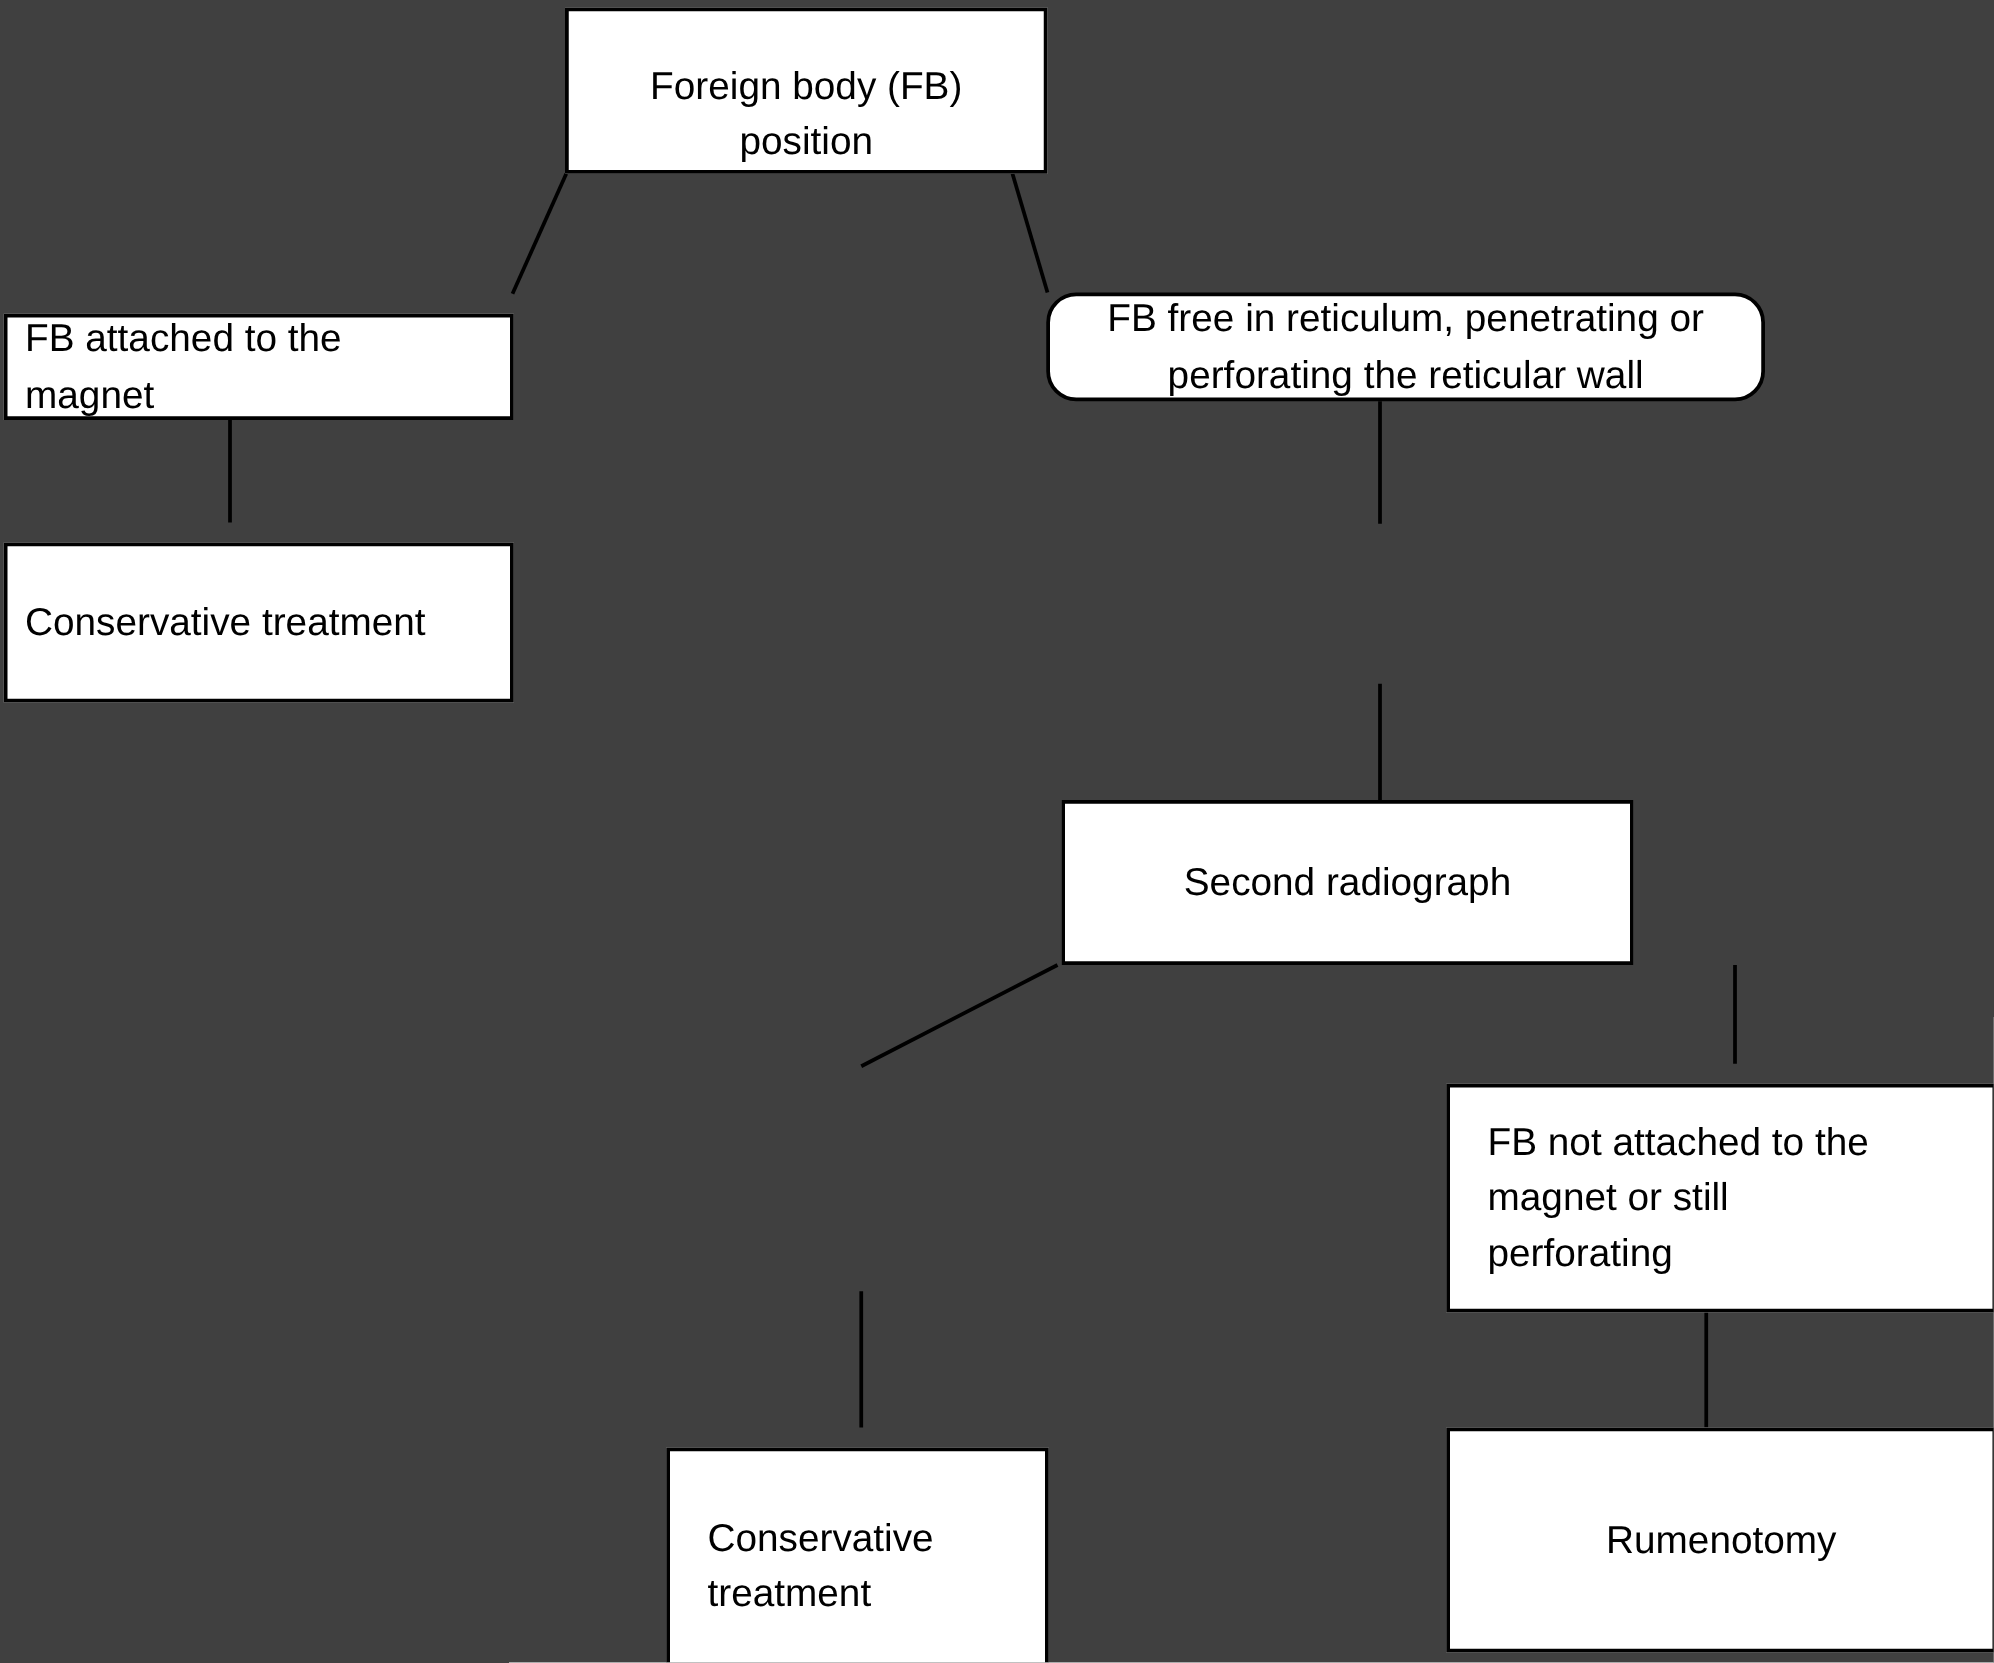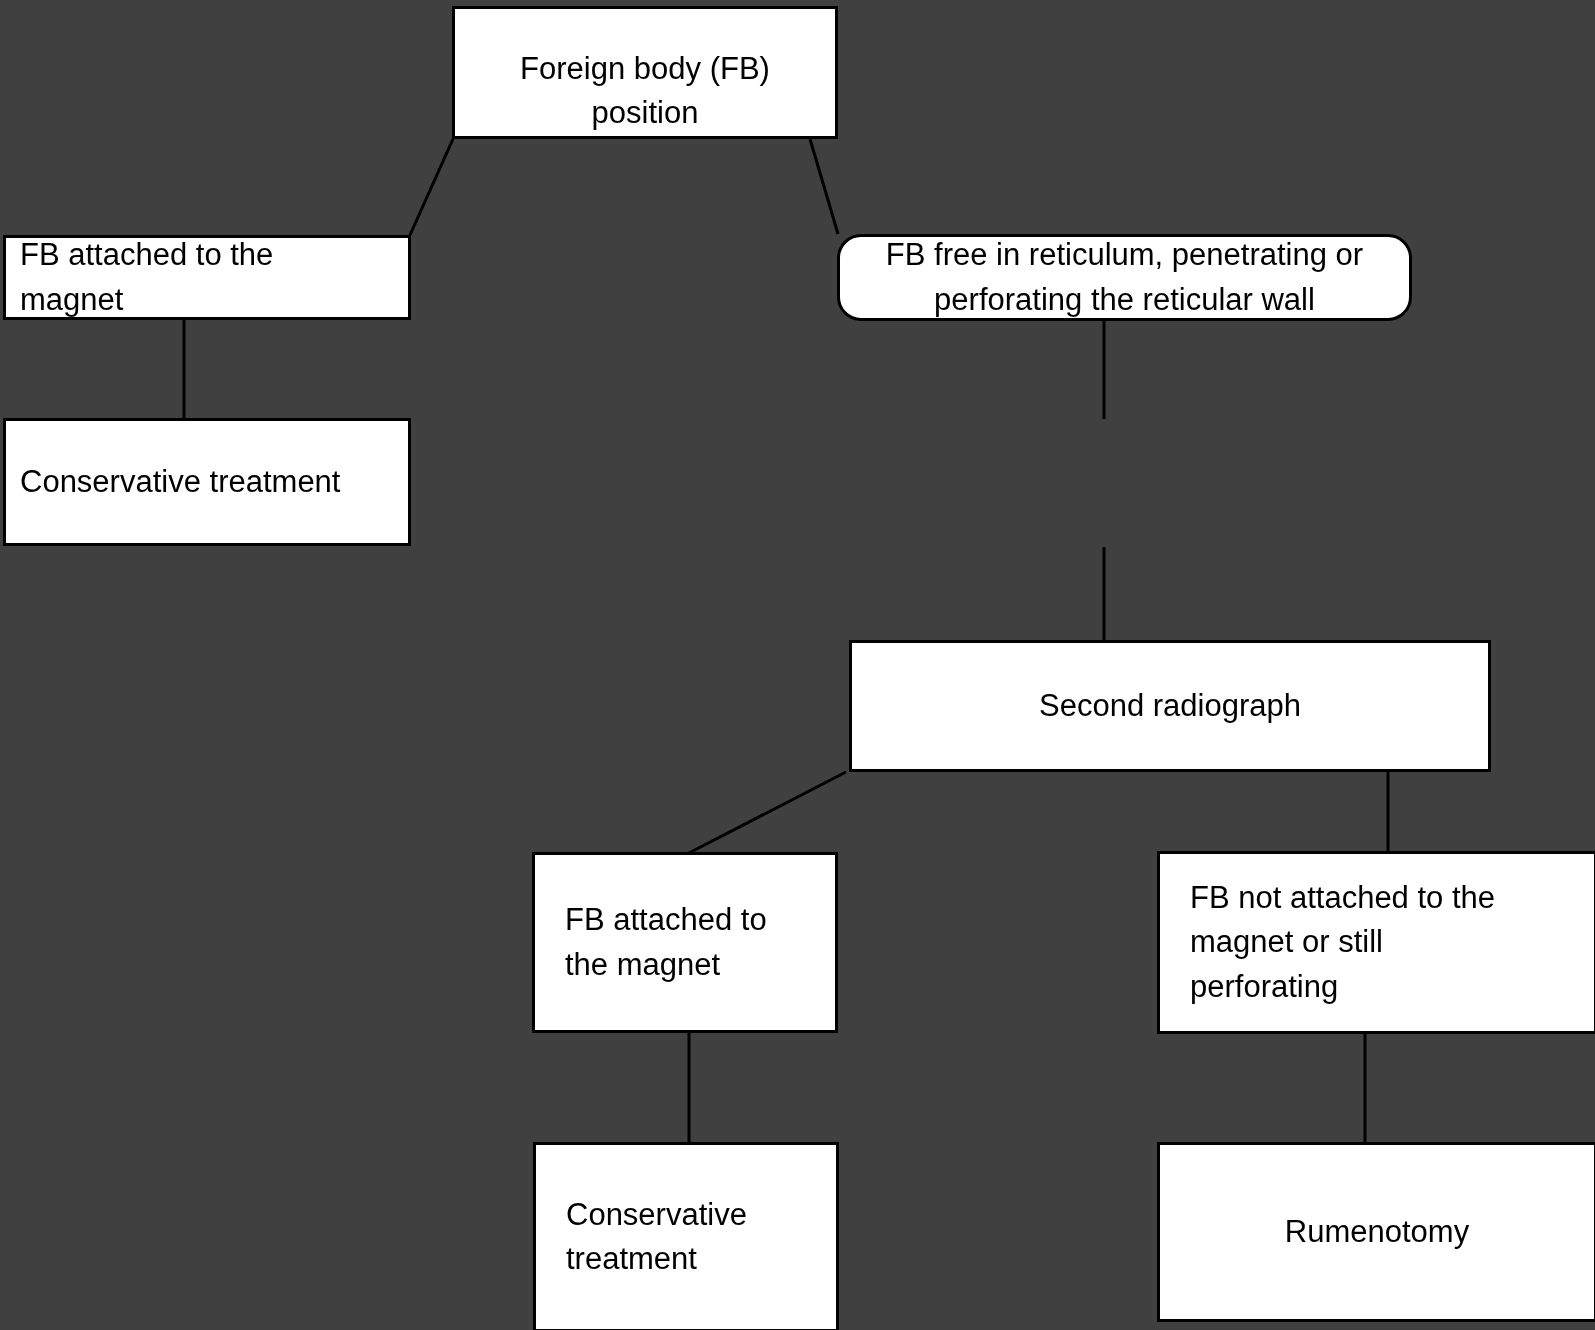--- a/index.html
+++ b/index.html
@@ -33,20 +33,21 @@
   }
   .align-center {
     justify-content: center;
     align-items: center;
     text-align: center;
   }
   .align-left {
     justify-content: flex-start;
     align-items: center;
     text-align: left;
+    margin-top: 16px;
   }
   .align-left .label { padding-left: 14px; }
   .align-left-pad .label { padding-left: 30px; }
   .align-top-center {
     justify-content: center;
     align-items: flex-start;
     text-align: center;
   }
   svg#edges {
     position: absolute;
@@ -81,26 +82,22 @@
       <span class="label">FB attached to the
 magnet</span>
     </div>
     <div class="node align-center" style="left: 837px; top: 234px; width: 575px; height: 87px; border-radius: 24px;">
       <span class="label">FB free in reticulum, penetrating or
 perforating the reticular wall</span>
     </div>
     <div class="node align-left" style="left: 3px; top: 418px; width: 408px; height: 128px;">
       <span class="label">Conservative treatment</span>
     </div>
-    <div class="node align-center" style="left: 849px; top: 640px; width: 642px; height: 132px;">
+    <div class="node align-center" style="left: 849px; top: 640px; width: 458px; height: 132px;">
       <span class="label">Second radiograph</span>
-    </div>
-    <div class="node align-left align-left-pad" style="left: 532px; top: 852px; width: 306px; height: 181px;">
-      <span class="label">FB attached to
-the magnet</span>
     </div>
     <div class="node align-left align-left-pad" style="left: 1157px; top: 851px; width: 440px; height: 183px;">
       <span class="label">FB not attached to the
 magnet or still
 perforating</span>
     </div>
     <div class="node align-left align-left-pad" style="left: 533px; top: 1142px; width: 306px; height: 190px;">
       <span class="label">Conservative
 treatment</span>
     </div>

